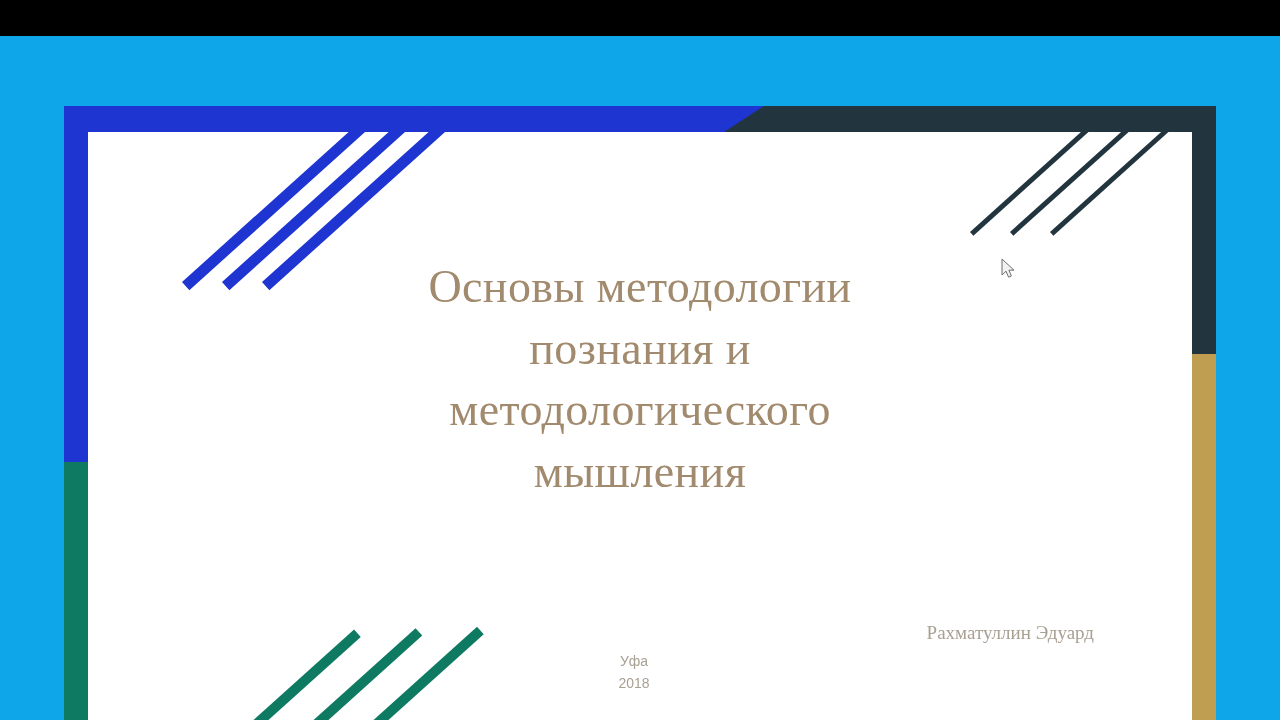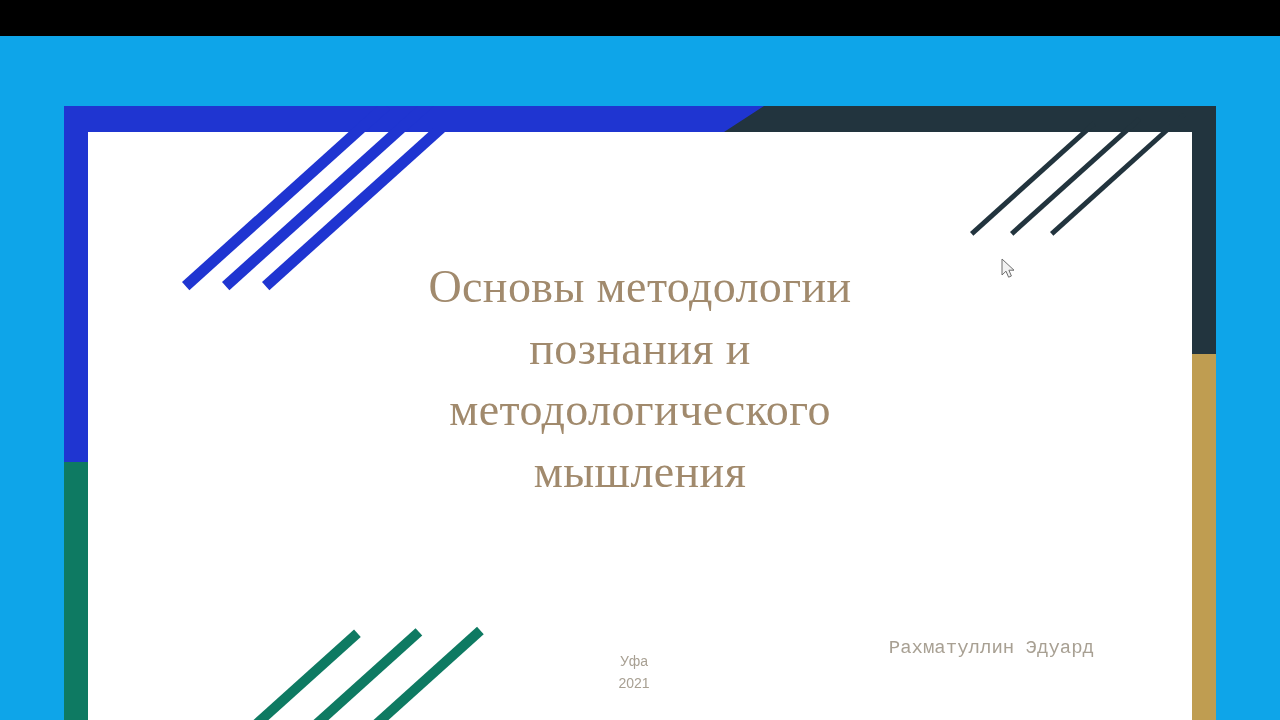--- a/index.html
+++ b/index.html
@@ -147,24 +147,24 @@
     font-size: 46px;
     line-height: 1.34;
     color: #a18a6d;
     letter-spacing: 0.4px;
     white-space: pre-line;
   }
 
   #author {
     position: absolute;
     left: 600px;
-    top: 531px;
+    top: 516px;
     width: 430px;
     text-align: right;
-    font-family: Liberation Mono, monospace;
+    font-family: Liberation Serif, serif;
     font-size: 19px;
     color: #a8a093;
   }
 
   #place-block {
     position: absolute;
     left: 480px;
     top: 545px;
     width: 180px;
     text-align: center;
@@ -225,21 +225,21 @@
 
     <div id="title">Основы методологии
 познания и
 методологического
 мышления</div>
 
     <div id="author">Рахматуллин Эдуард</div>
 
     <div id="place-block">
       <div>Уфа</div>
-      <div>2021</div>
+      <div>2018</div>
     </div>
 
   </div>
 
   <svg id="cursor" viewBox="0 0 16 22">
     <path d="M1 1 L1 17 L5 13.2 L7.6 19.2 L10.4 18 L7.9 12.2 L13 12.2 Z" fill="#f2f2f2" stroke="#6d6d6d" stroke-width="1"></path>
   </svg>
 
 </div>
 

